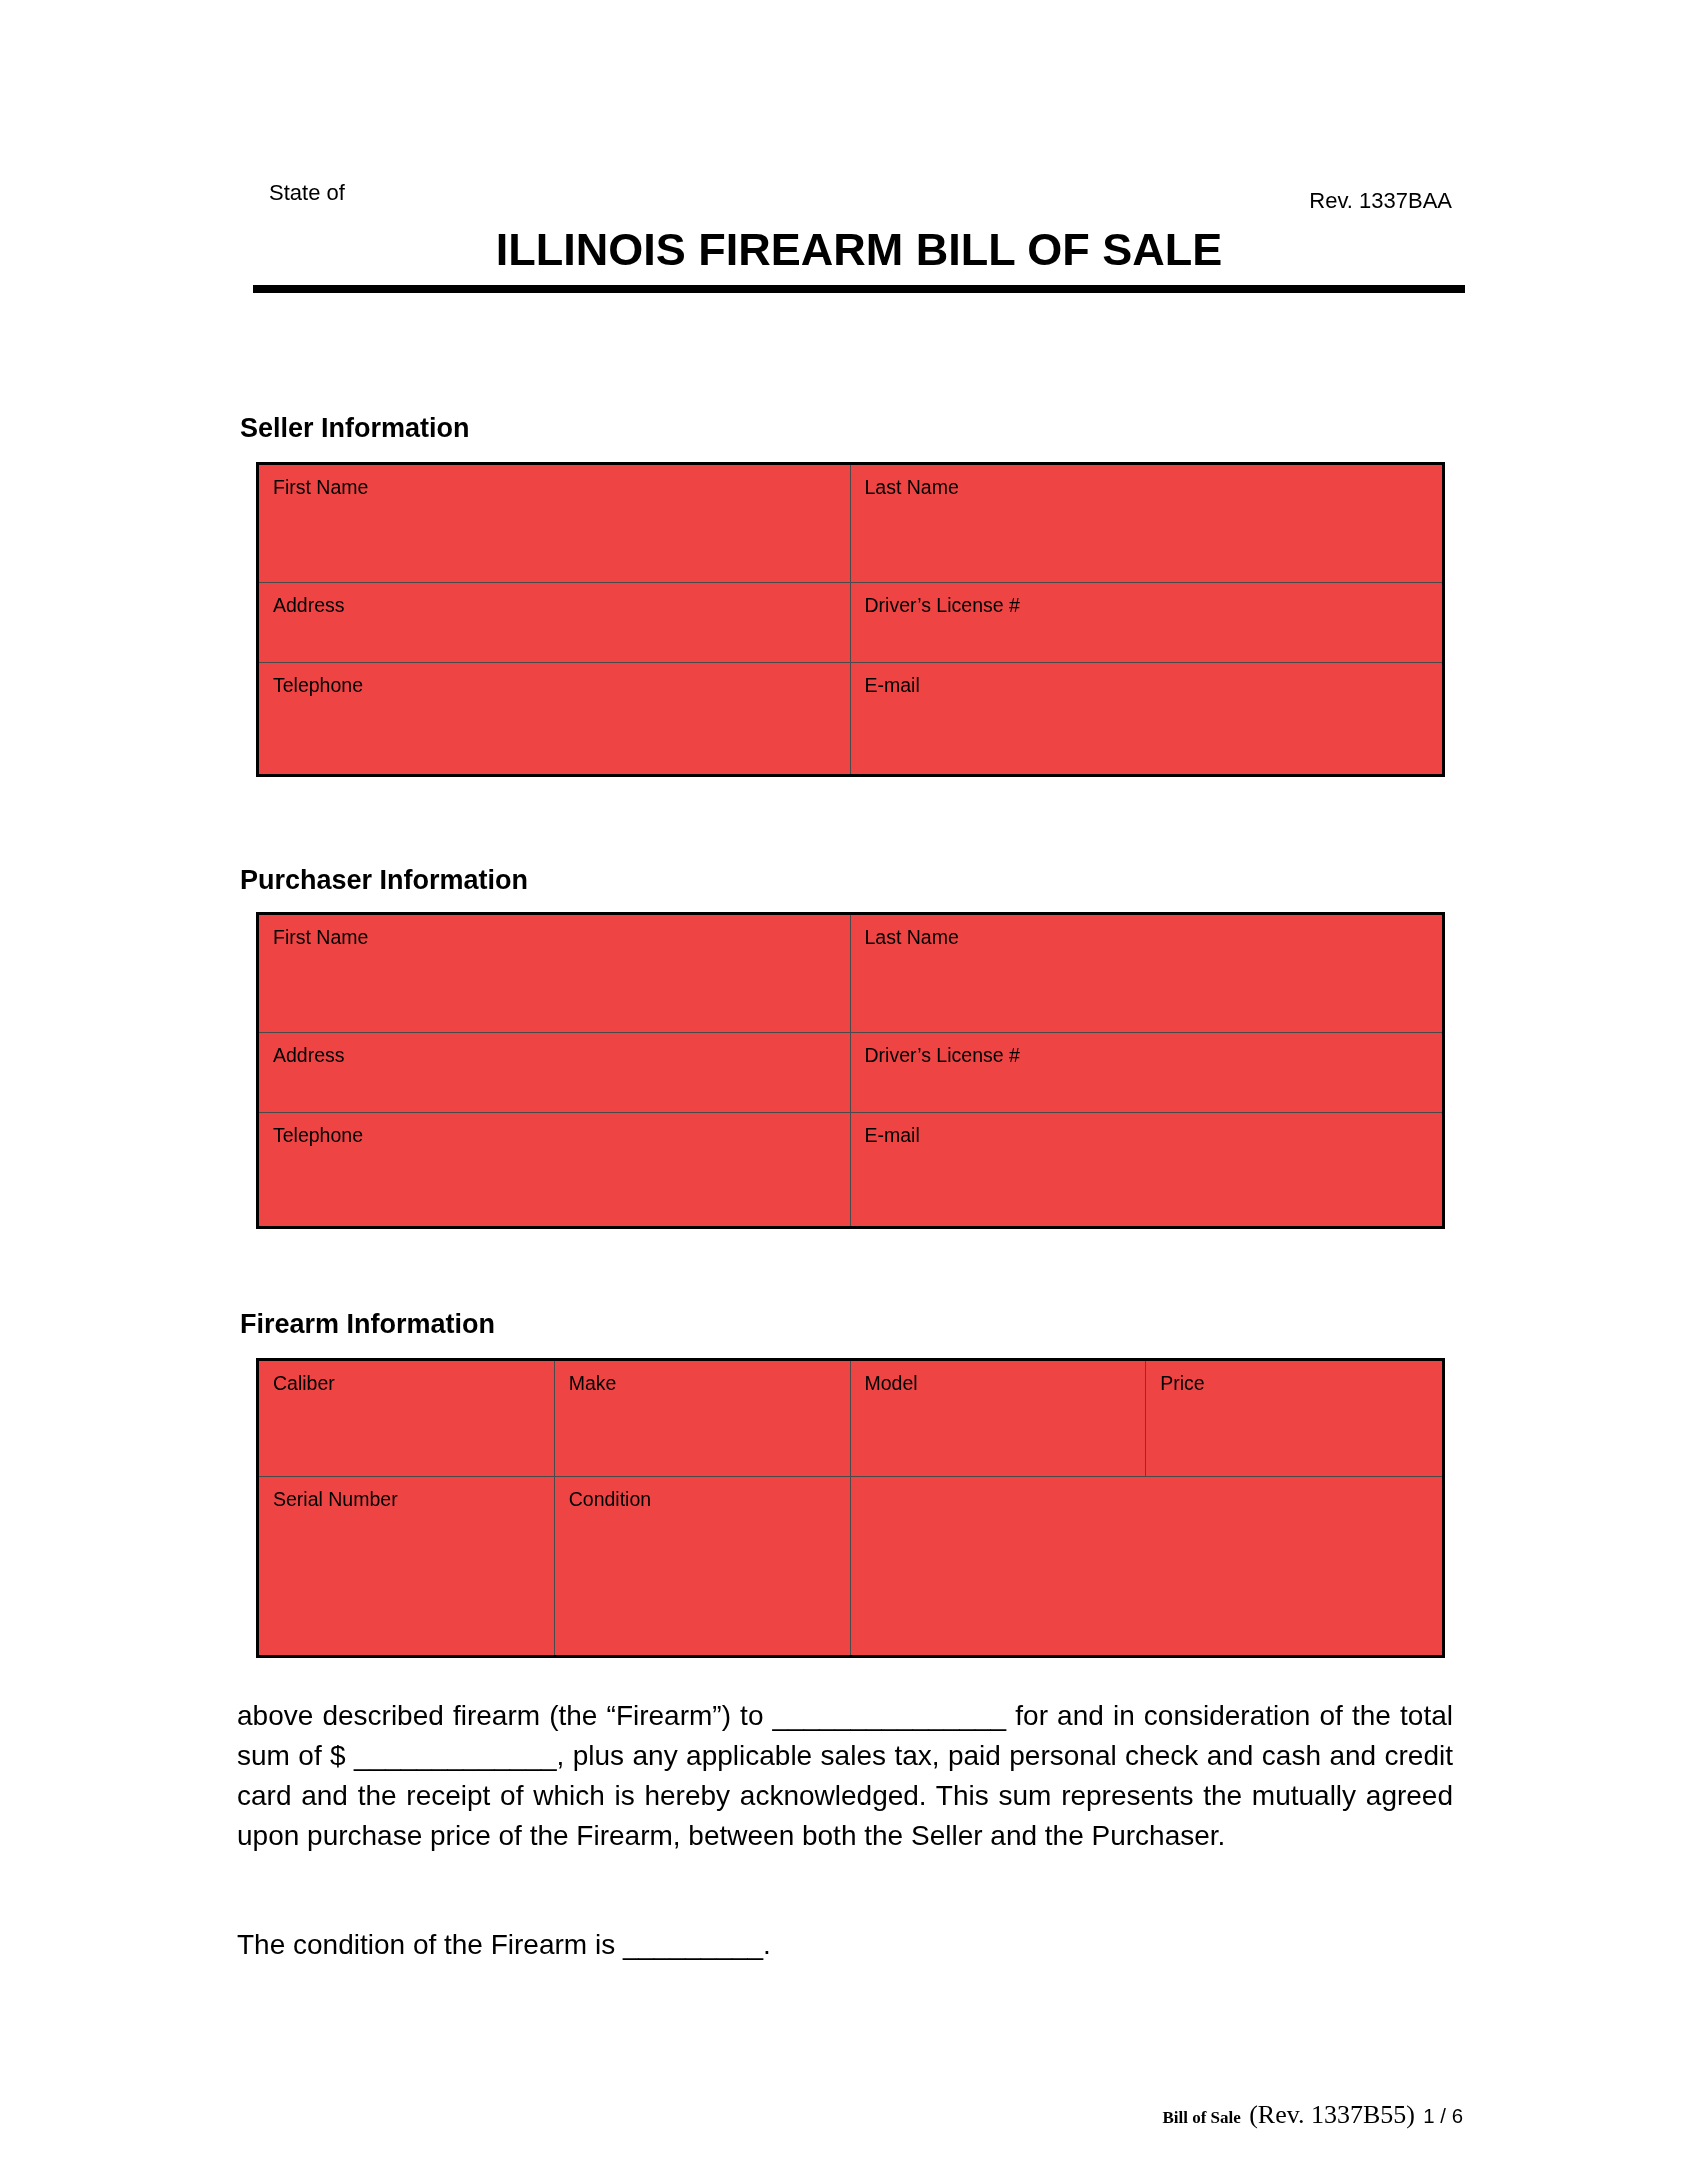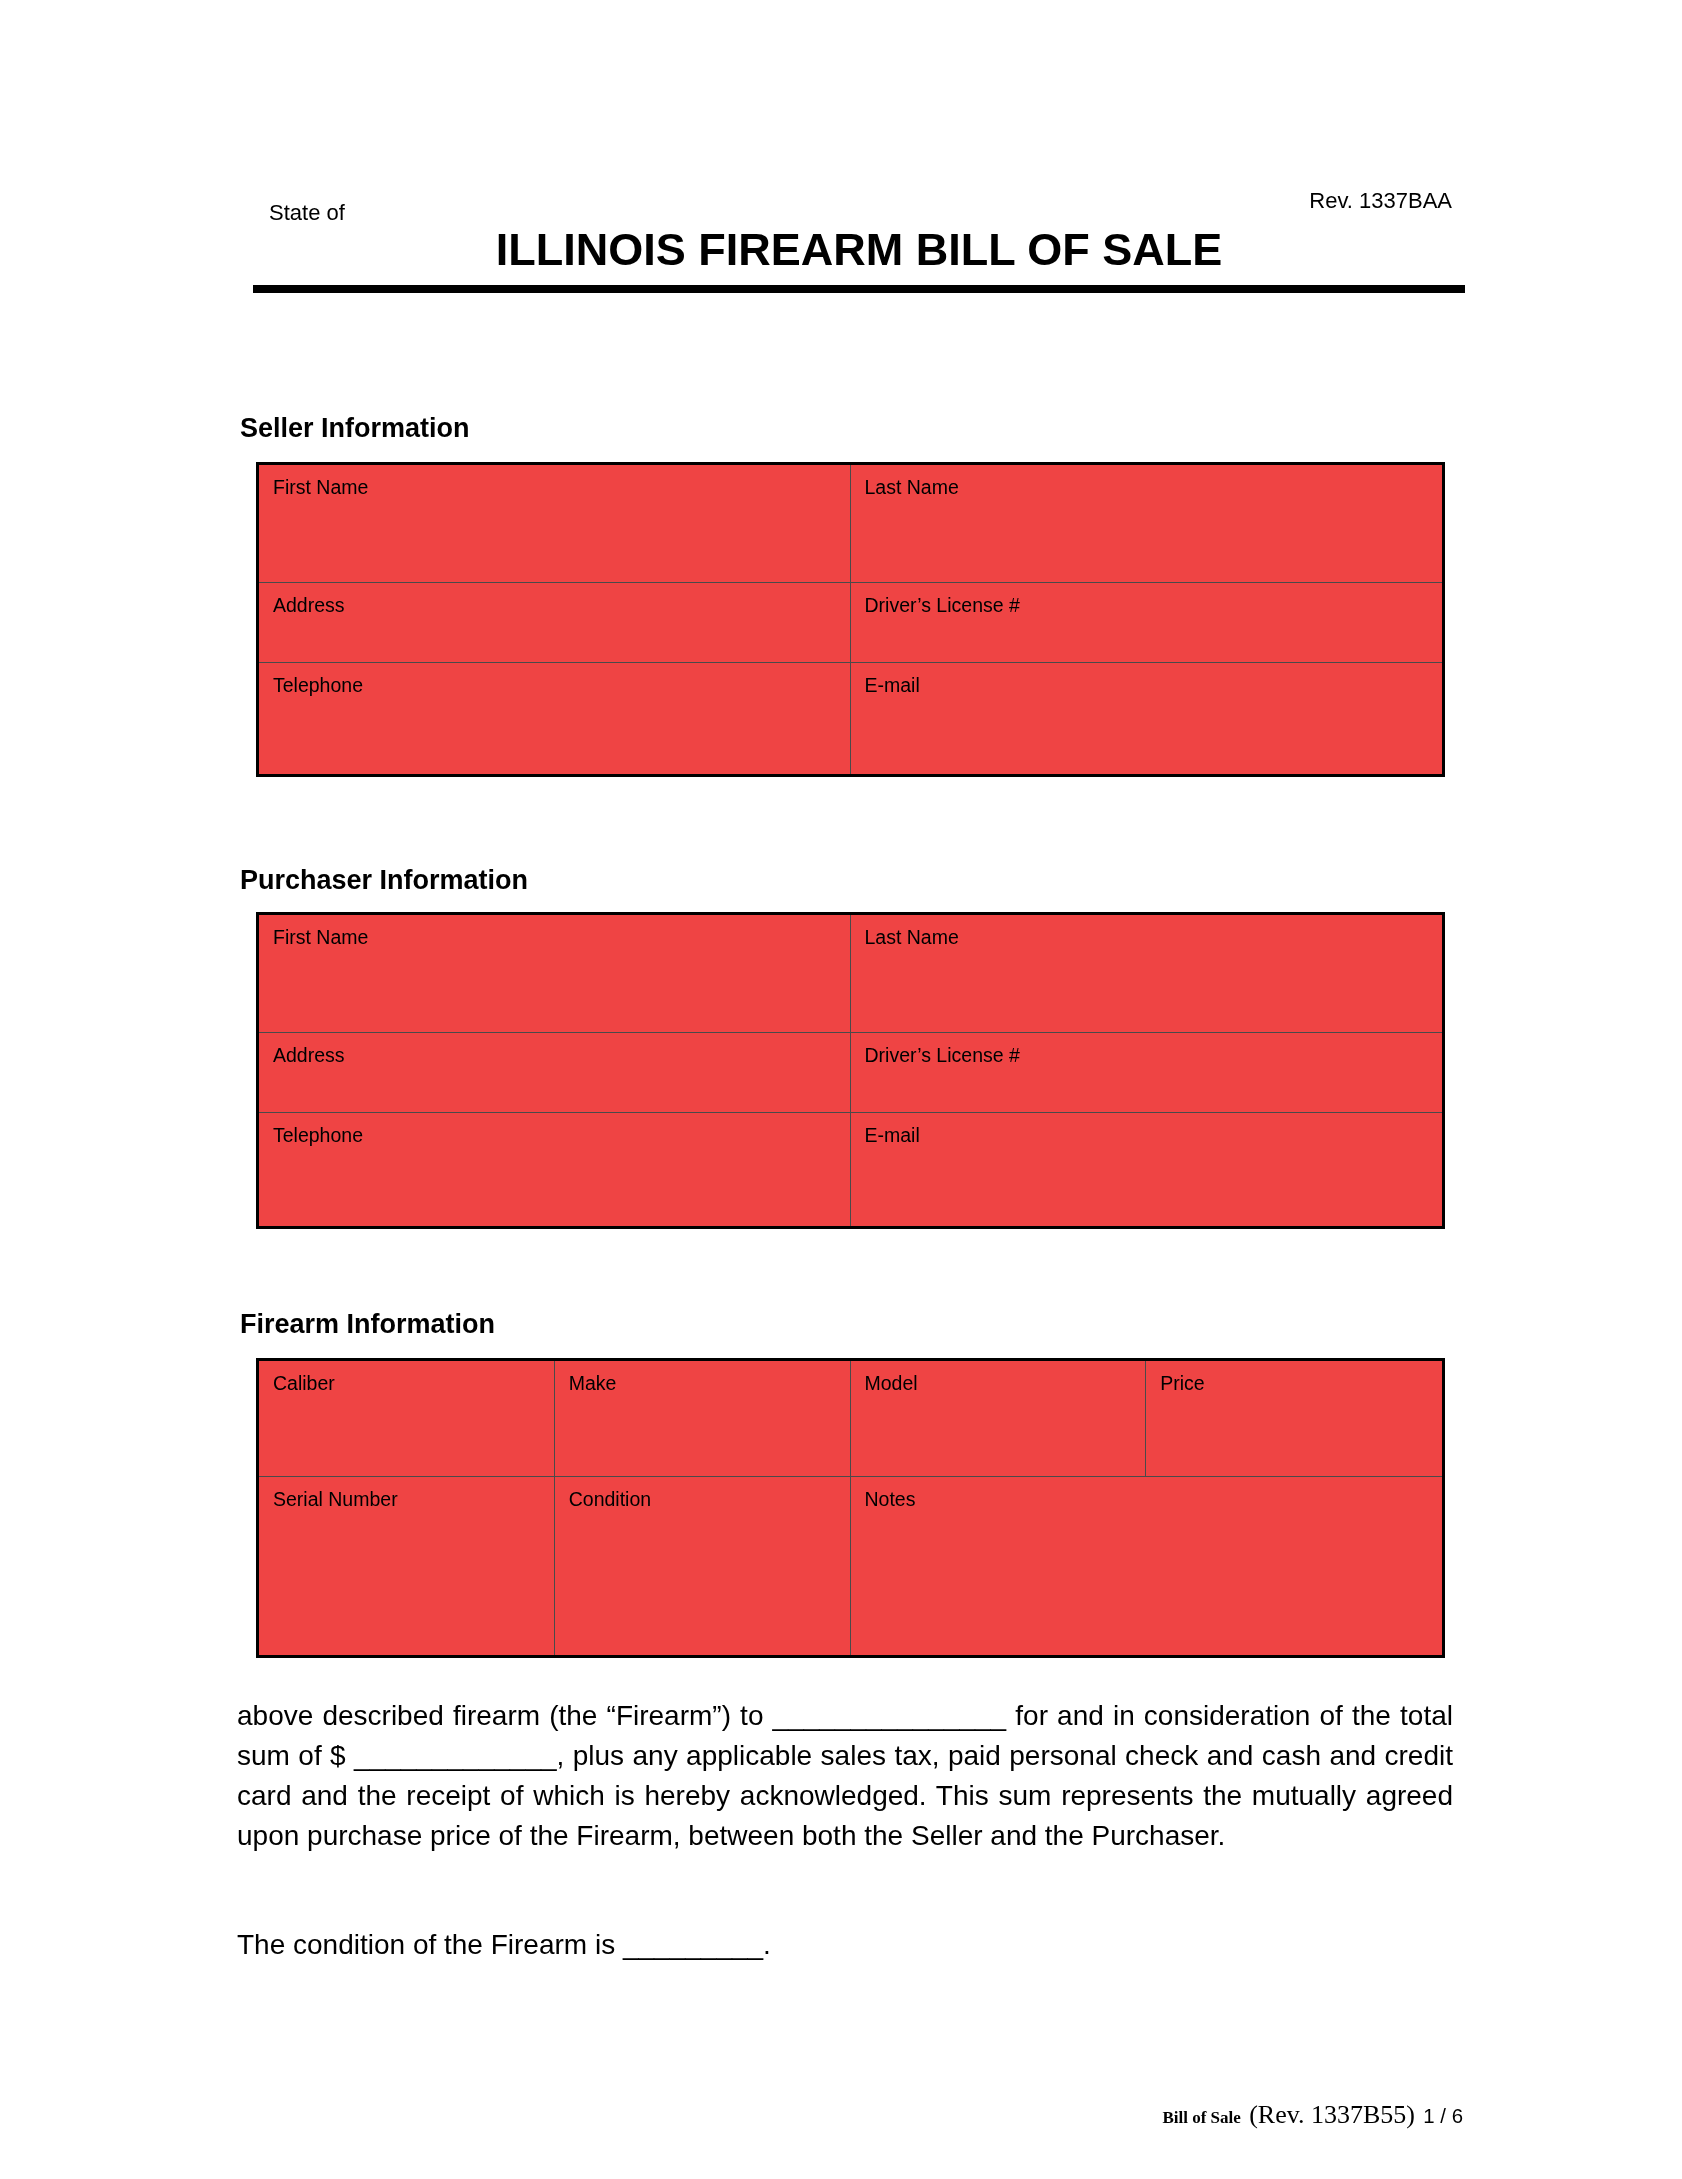--- a/index.html
+++ b/index.html
@@ -8,21 +8,21 @@
     width:1683px;
     height:2180px;
     background:#ffffff;
     color:#000;
     font-family:"Liberation Sans", sans-serif;
     overflow:hidden;
   }
   .abs{position:absolute;}
 
   
-  .state-of{left:269px;top:200px;font-size:22px;line-height:26px;}
+  .state-of{left:269px;top:180px;font-size:22px;line-height:26px;}
   .rev-label{right:231px;top:188px;font-size:22px;line-height:26px;}
   .doc-title{
     left:253px;top:224px;width:1212px;
     text-align:center;font-size:45px;font-weight:bold;
     letter-spacing:0px;white-space:nowrap;
   }
   .title-rule{left:253px;top:285px;width:1212px;height:8.3px;background:#000;}
 
   
   .section-heading{font-size:27px;font-weight:bold;line-height:32px;left:240px;}
@@ -145,23 +145,20 @@
     </div>
     <div class="cell last-col">
       <span>Price</span>
     </div>
     <div class="cell last-row">
       <span>Serial Number</span>
     </div>
     <div class="cell last-row">
       <span>Condition</span>
     </div>
-    <div class="cell span2 last-col last-row">
-      <span>Notes</span>
-    </div>
   </div>
 
   <div class="abs sale-paragraph">
     <div class="jline">above described firearm (the “Firearm”) to _______________ for and in consideration of the total</div>
     <div class="jline">sum of $ _____________, plus any applicable sales tax, paid personal check and cash and credit</div>
     <div class="jline">card and the receipt of which is hereby acknowledged. This sum represents the mutually agreed</div>
     <div class="lastline">upon purchase price of the Firearm, between both the Seller and the Purchaser.</div>
   </div>
 
   <div class="abs condition-line">The condition of the Firearm is _________.</div>

